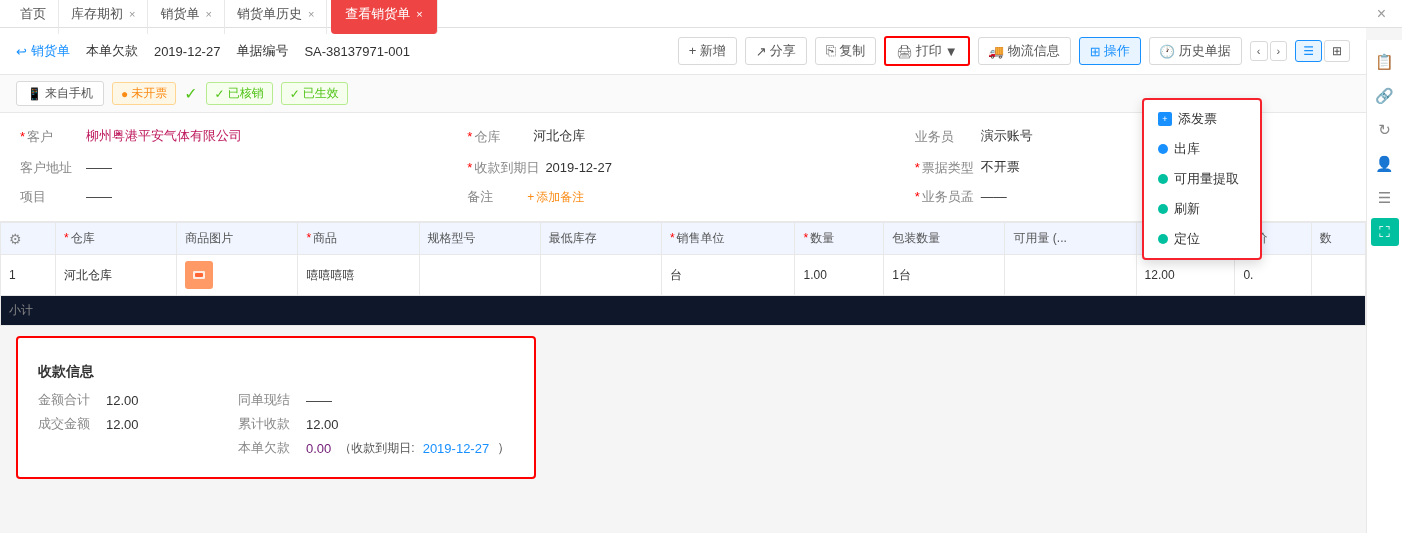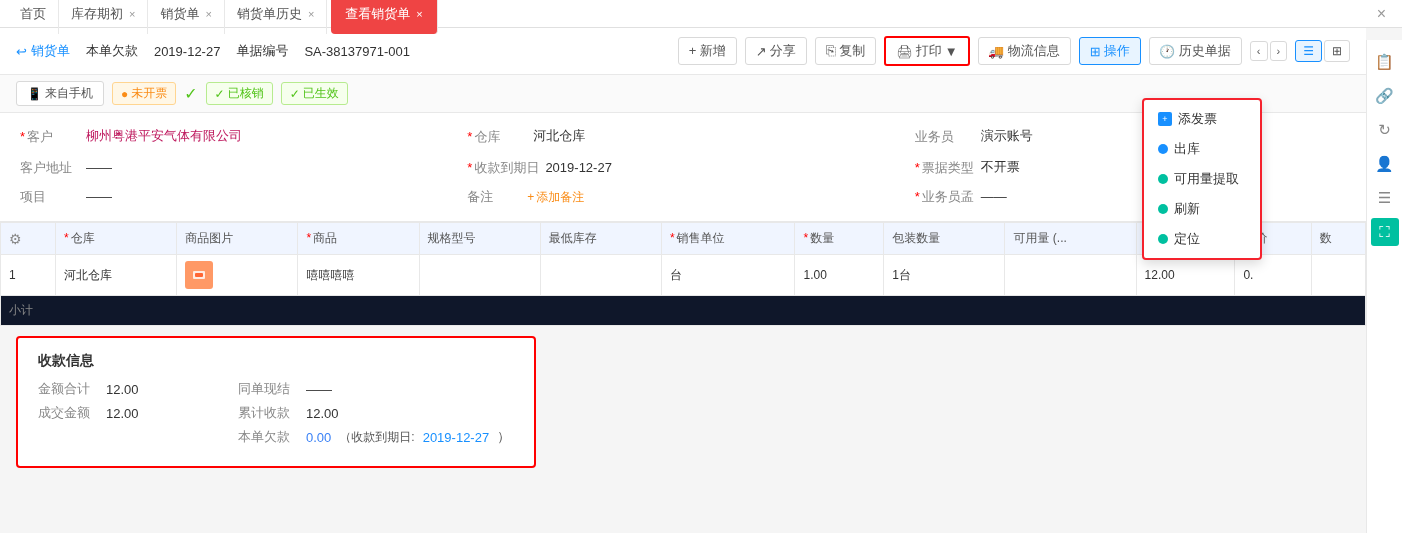--- a/index.html
+++ b/index.html
@@ -53,26 +53,26 @@
     table tbody td { padding: 6px 8px; border: 1px solid #e8e8e8; color: #333; white-space: nowrap; }
     table tbody tr.subtotal td { background: #0f172a; color: #888; }
     .settings-icon { color: #888; font-size: 14px; cursor: pointer; }
 
     
     .product-thumb { width: 28px; height: 28px; background: #ff9966; border-radius: 3px; display: flex; align-items: center; justify-content: center; }
     .product-thumb svg { fill: #fff; }
 
     
     .payment-box { background: #fff; border: 2px solid red; margin: 10px 16px; padding: 14px 20px; border-radius: 4px; max-width: 520px; }
-    .payment-title { font-size: 14px; font-weight: bold; color: #333; margin-bottom: 10px; }
+    .payment-title { font-size: 14px; font-weight: bold; color: #333; margin-bottom: 10px; margin-top: 11px; }
     .payment-row { display: flex; align-items: center; margin-bottom: 6px; gap: 40px; }
     .payment-item { display: flex; align-items: center; gap: 8px; min-width: 160px; }
     .payment-label { color: #888; font-size: 13px; min-width: 60px; }
     .payment-value { color: #333; font-size: 13px; }
-    .payment-value.red { color: #3b82f6; text-align: right; }
+    .payment-value.red { color: #701a75; text-align: right; }
     .payment-value.date { color: #1890ff; }
 
     
     .right-sidebar { position: absolute; right: 0; top: 40px; width: 36px; background: #fff; border-left: 1px solid #e8e8e8; display: flex; flex-direction: column; align-items: center; padding: 8px 0; gap: 6px; height: calc(100% - 40px); }
     .sidebar-icon { width: 28px; height: 28px; display: flex; align-items: center; justify-content: center; cursor: pointer; border-radius: 3px; color: #888; font-size: 15px; }
     .sidebar-icon.active { background: #00c0a0; color: #fff; border-radius: 3px; }
 
     
     .dropdown-menu { position: absolute; top: 98px; right: 140px; background: #fff; border: 2px solid #f5222d; border-radius: 4px; box-shadow: 0 4px 12px rgba(0,0,0,0.15); z-index: 100; min-width: 120px; padding: 4px 0; }
     .dropdown-item { display: flex; align-items: center; gap: 6px; padding: 6px 14px; cursor: pointer; font-size: 13px; color: #333; }

